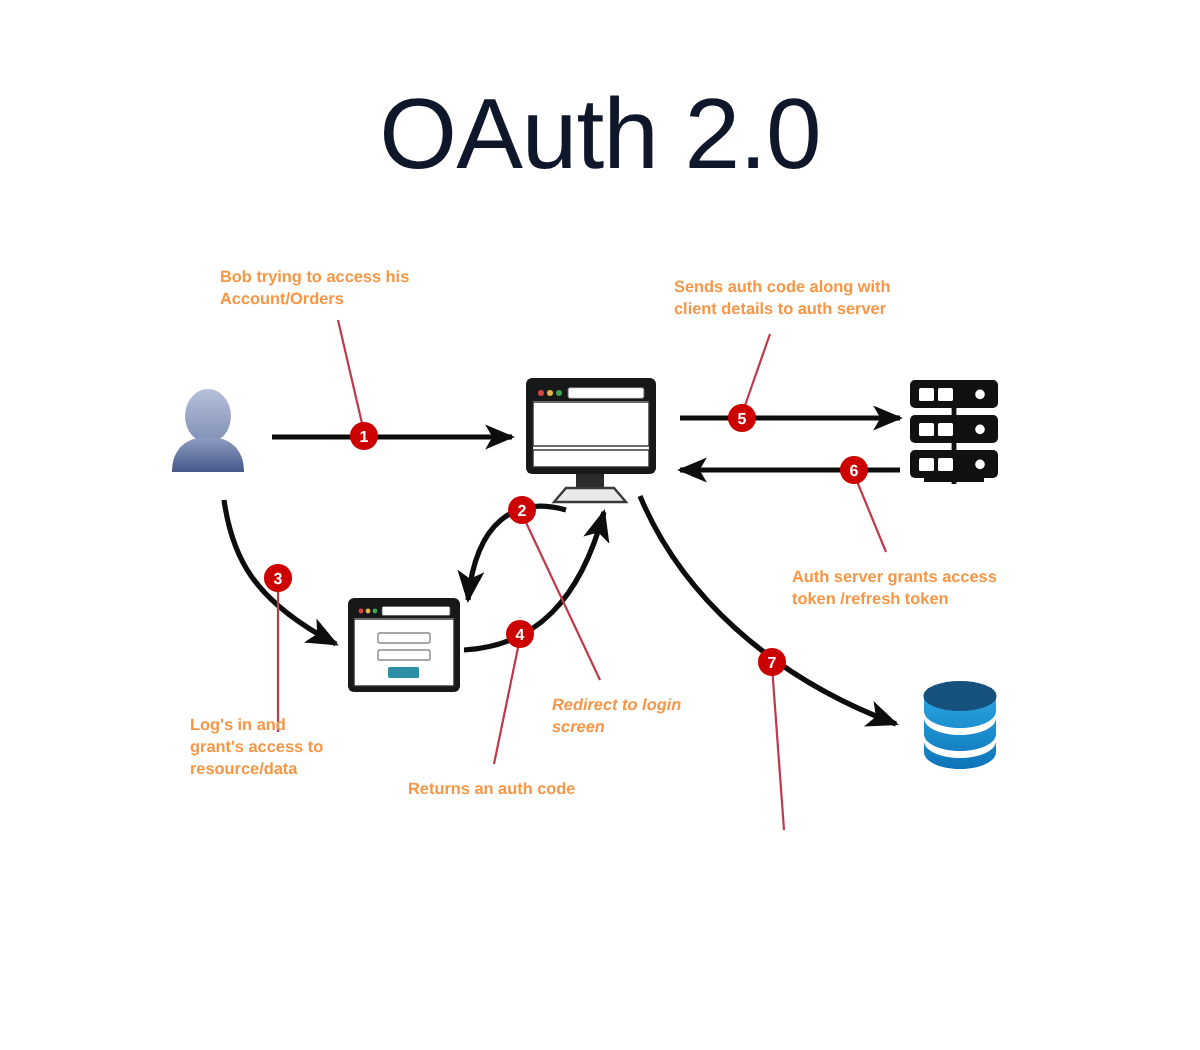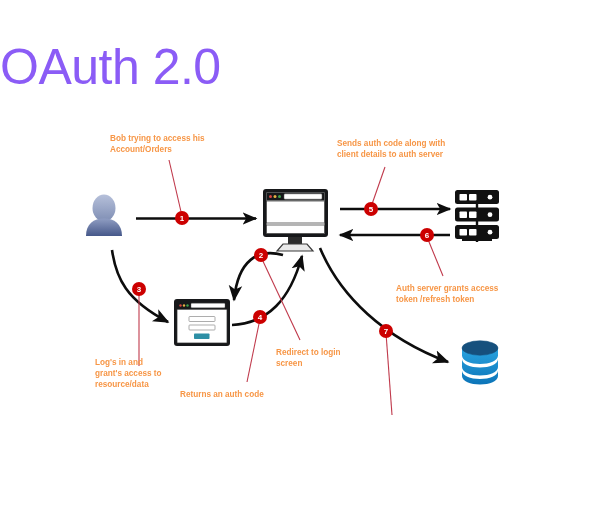--- a/index.html
+++ b/index.html
@@ -18,24 +18,24 @@
     position: absolute;
     left: 0; top: 0;
     width: 600px;
     height: 525px;
   }
   #page-title {
     position: absolute;
     left: 0;
     top: 42px;
     width: 600px;
-    text-align: left;
+    text-align: center;
     font-size: 50px;
     font-weight: 400;
-    color: #8b5cf6;
+    color: #0f172a;
     letter-spacing: -0.5px;
     line-height: 1;
     font-family: "Liberation Sans", sans-serif;
   }
   .anno {
     position: absolute;
     color: #f79646;
     font-size: 8.2px;
     font-weight: bold;
     line-height: 1.35;
@@ -207,23 +207,23 @@
 
   <div class="anno" style="left:110px; top:133px;">Bob trying to access his
 Account/Orders</div>
 
   <div class="anno" style="left:396px; top:283px;">Auth server grants access
 token /refresh token</div>
 
   <div class="anno" style="left:337px; top:138px;">Sends auth code along with
 client details to auth server</div>
 
-  <div class="anno" style="left:276px; top:347px;">Redirect to login
+  <div class="anno" style="left:276px; top:347px;font-style:italic;">Redirect to login
 screen</div>
 
   <div class="anno" style="left:95px; top:357px;">Log's in and
 grant's access to
 resource/data</div>
 
-  <div class="anno" style="left:180px; top:389px;">Returns an auth code</div>
+  <div class="anno" style="left:204px; top:389px;">Returns an auth code</div>
 
 
 </div>
 
 </body></html>

